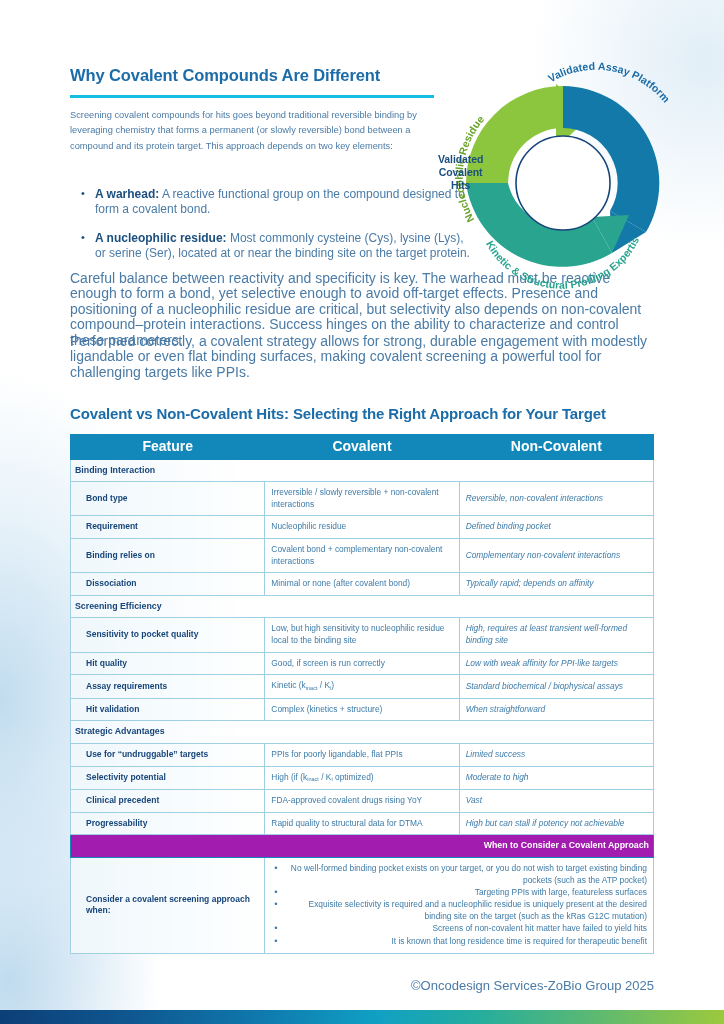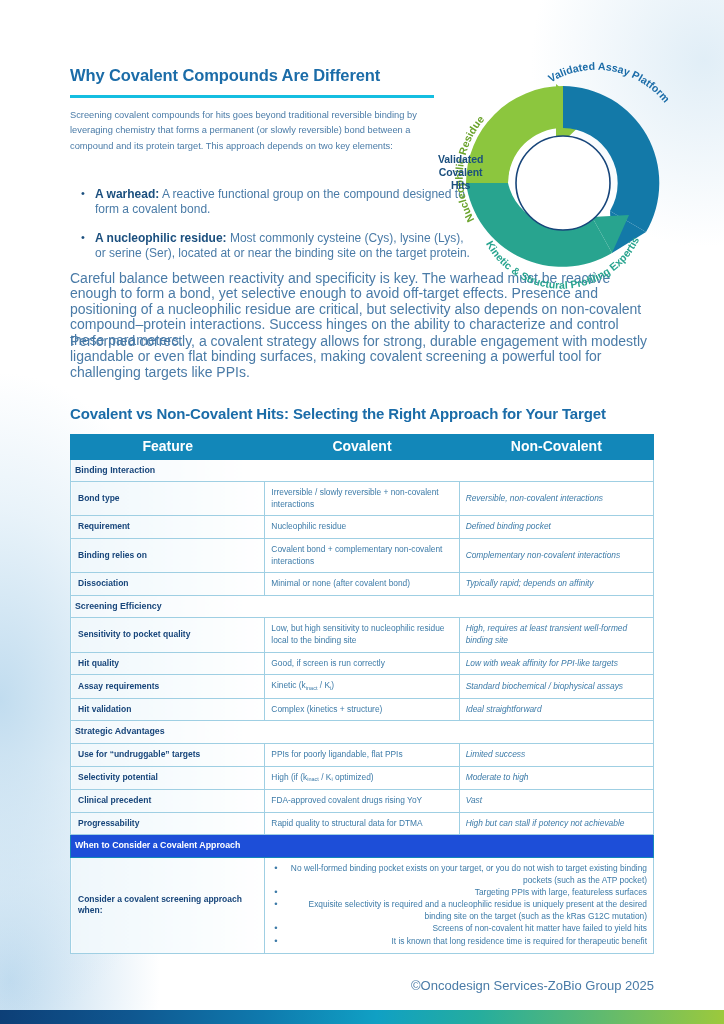--- a/index.html
+++ b/index.html
@@ -166,36 +166,36 @@
     padding: 6px 4px;
   }
   table.cmp td.band {
     background: linear-gradient(to right, #f2f8fc 0%, #ffffff 30%, #ffffff 100%);
     color: #17457a;
     font-weight: bold;
     font-size: 8.8px;
     padding: 5px 4px;
   }
   table.cmp td.band-solid {
-    background: #1d4ed8;
+    background: #a21caf;
     color: #ffffff;
     font-weight: bold;
-    text-align: left;
+    text-align: right;
     font-size: 8.8px;
     padding: 5px 4px;
     border: 1px solid #1287b9;
     margin-top: 32px;
   }
   table.cmp td.feat {
     background: linear-gradient(to right, #eff7fb 0%, #f8fcfe 60%, #ffffff 100%);
     color: #17457a;
     font-weight: bold;
     font-size: 8.5px;
     width: 160px;
-    padding-left: 7px;
+    padding-left: 15px;
   }
   table.cmp td.cov { width: 210px; }
   table.cmp td.non { width: 213px; font-style: italic; }
 
   td.buldcell ul {
     margin: 0;
     padding: 0 0 0 12px;
     list-style: none;
   }
   td.buldcell li {
@@ -361,21 +361,21 @@
         <td class="non">Low with weak affinity for PPI-like targets</td>
       </tr>
       <tr>
         <td class="feat">Assay requirements</td>
         <td class="cov">Kinetic (k<sub>inact</sub> / K<sub>i</sub>)</td>
         <td class="non">Standard biochemical / biophysical assays</td>
       </tr>
       <tr>
         <td class="feat">Hit validation</td>
         <td class="cov">Complex (kinetics + structure)</td>
-        <td class="non">Ideal straightforward</td>
+        <td class="non">When straightforward</td>
       </tr>
 
       <tr>
         <td class="band" colspan="3">Strategic Advantages</td>
       </tr>
       <tr>
         <td class="feat">Use for “undruggable” targets</td>
         <td class="cov">PPIs for poorly ligandable, flat PPIs</td>
         <td class="non">Limited success</td>
       </tr>

